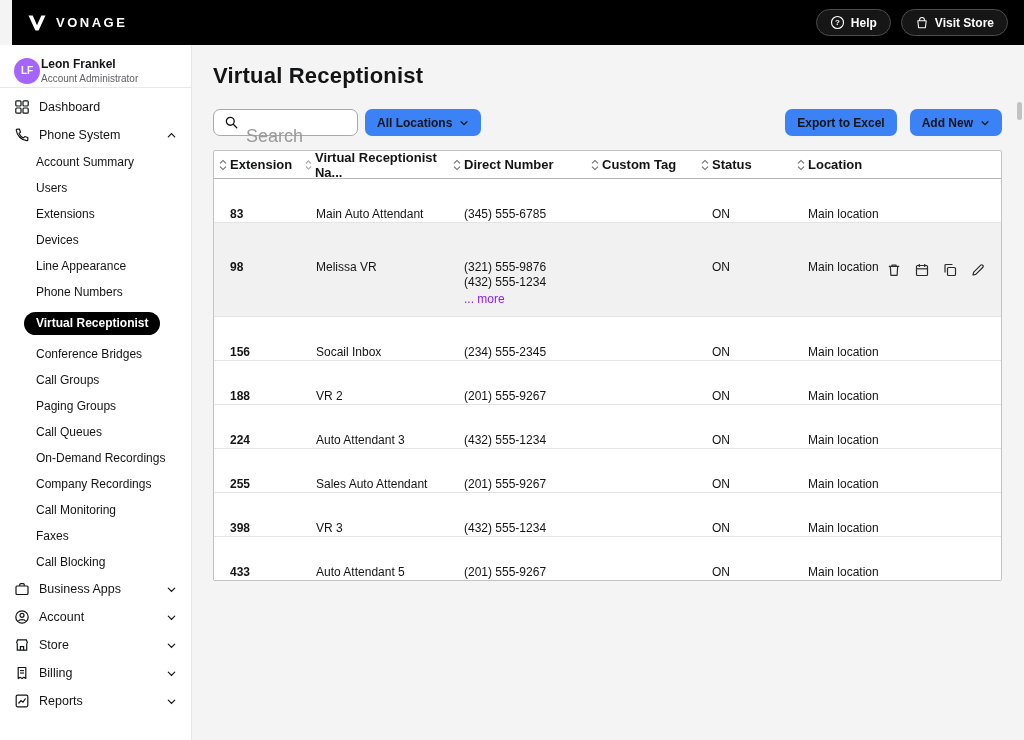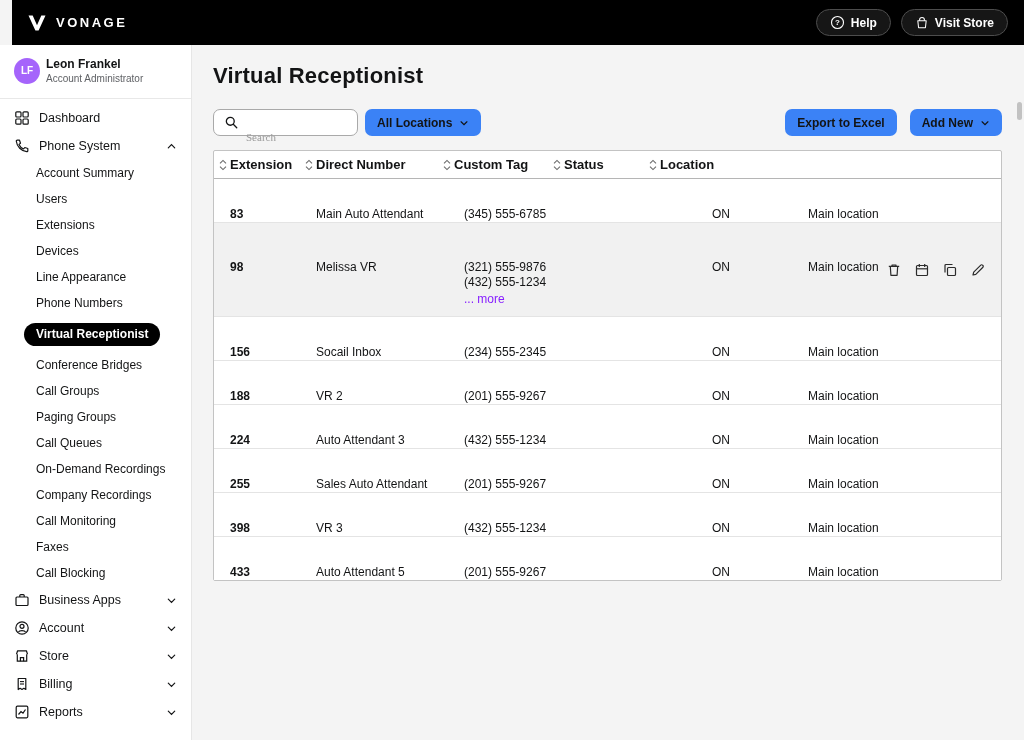--- a/index.html
+++ b/index.html
@@ -25,21 +25,21 @@
     background:#161616; border:1px solid #4d4d4d; border-radius:16px;
     color:#fff; font-size:12px; font-weight:700; padding:5px 13px; cursor:pointer;
     font-family: "Liberation Sans", sans-serif;
   }
 
   
   .sidebar {
     position:absolute; top:45px; left:0; bottom:0; width:192px;
     background:#fff; border-right:1px solid #e6e6e6; overflow:hidden;
   }
-  .profile { display:flex; align-items:center; gap:6px; padding:12px 14px 14px; border-bottom:1px solid #e8e8e8; }
+  .profile { display:flex; align-items:center; gap:1px; padding:12px 14px 3px; border-bottom:1px solid #e8e8e8; }
   .avatar {
     width:26px; height:26px; border-radius:50%; background:#a564fb; color:#fff;
     display:flex; align-items:center; justify-content:center; font-size:10px; font-weight:700; flex:none;
   }
   .pname { font-weight:700; font-size:12px; }
   .prole { font-size:10px; color:#5f6165; margin-top:2px; }
 
   .nav { padding-top:5px; }
   .navitem {
     display:flex; align-items:center; gap:9px; padding:6px 14px; cursor:pointer; font-size:12.5px;
@@ -56,21 +56,21 @@
 
   
   .main { position:absolute; left:192px; top:45px; right:0; bottom:0; padding:18px 22px 0 21px; }
   .page-title { font-size:22px; font-weight:700; margin-bottom:20px; letter-spacing:.2px; }
 
   .toolbar { display:flex; align-items:center; gap:7px; margin-bottom:14px; }
   .search {
     display:flex; align-items:center; gap:7px; background:#fff;
     border:1px solid #a9a9a9; border-radius:7px; padding:0 10px; width:145px; height:27px;
   }
-  .search input { border:none; outline:none; font-size:11px; width:100%; background:transparent; font-family:Liberation Serif, serif;margin-top:28px; }
+  .search input { border:none; outline:none; font-size:18px; width:100%; background:transparent; font-family:Liberation Sans, sans-serif;margin-top:28px; }
   .search input::placeholder { color:#9a9a9a; }
   .gbtn {
     display:flex; align-items:center; gap:7px; background:#3b82f6; border:none; border-radius:7px;
     padding:0 12px; height:27px; font-size:12px; font-weight:700; color:#131415; cursor:pointer;
     font-family:"Liberation Sans",sans-serif;
   }
   .spacer { flex:1; }
 
   
   .table { background:#fff; border:1px solid #c3c3c3; border-radius:2px; }
@@ -294,20 +294,27 @@
 
   <div class="table">
     <div class="thead">
       <div class="hcell c-ext">
         <svg width="8" height="12" viewBox="0 0 8 12">
             <path d="M1 4.3 L4 1.4 L7 4.3" fill="none" stroke="#6b6b6b" stroke-width="1.1"></path>
             <path d="M1 7.7 L4 10.6 L7 7.7" fill="none" stroke="#6b6b6b" stroke-width="1.1"></path>
           </svg>
         <span>Extension</span>
       </div>
+      <div class="hcell c-name">
+        <svg width="8" height="12" viewBox="0 0 8 12">
+            <path d="M1 4.3 L4 1.4 L7 4.3" fill="none" stroke="#6b6b6b" stroke-width="1.1"></path>
+            <path d="M1 7.7 L4 10.6 L7 7.7" fill="none" stroke="#6b6b6b" stroke-width="1.1"></path>
+          </svg>
+        <span>Virtual Receptionist Na...</span>
+      </div>
       <div class="hcell c-dir">
         <svg width="8" height="12" viewBox="0 0 8 12">
             <path d="M1 4.3 L4 1.4 L7 4.3" fill="none" stroke="#6b6b6b" stroke-width="1.1"></path>
             <path d="M1 7.7 L4 10.6 L7 7.7" fill="none" stroke="#6b6b6b" stroke-width="1.1"></path>
           </svg>
         <span>Direct Number</span>
       </div>
       <div class="hcell c-tag">
         <svg width="8" height="12" viewBox="0 0 8 12">
             <path d="M1 4.3 L4 1.4 L7 4.3" fill="none" stroke="#6b6b6b" stroke-width="1.1"></path>

